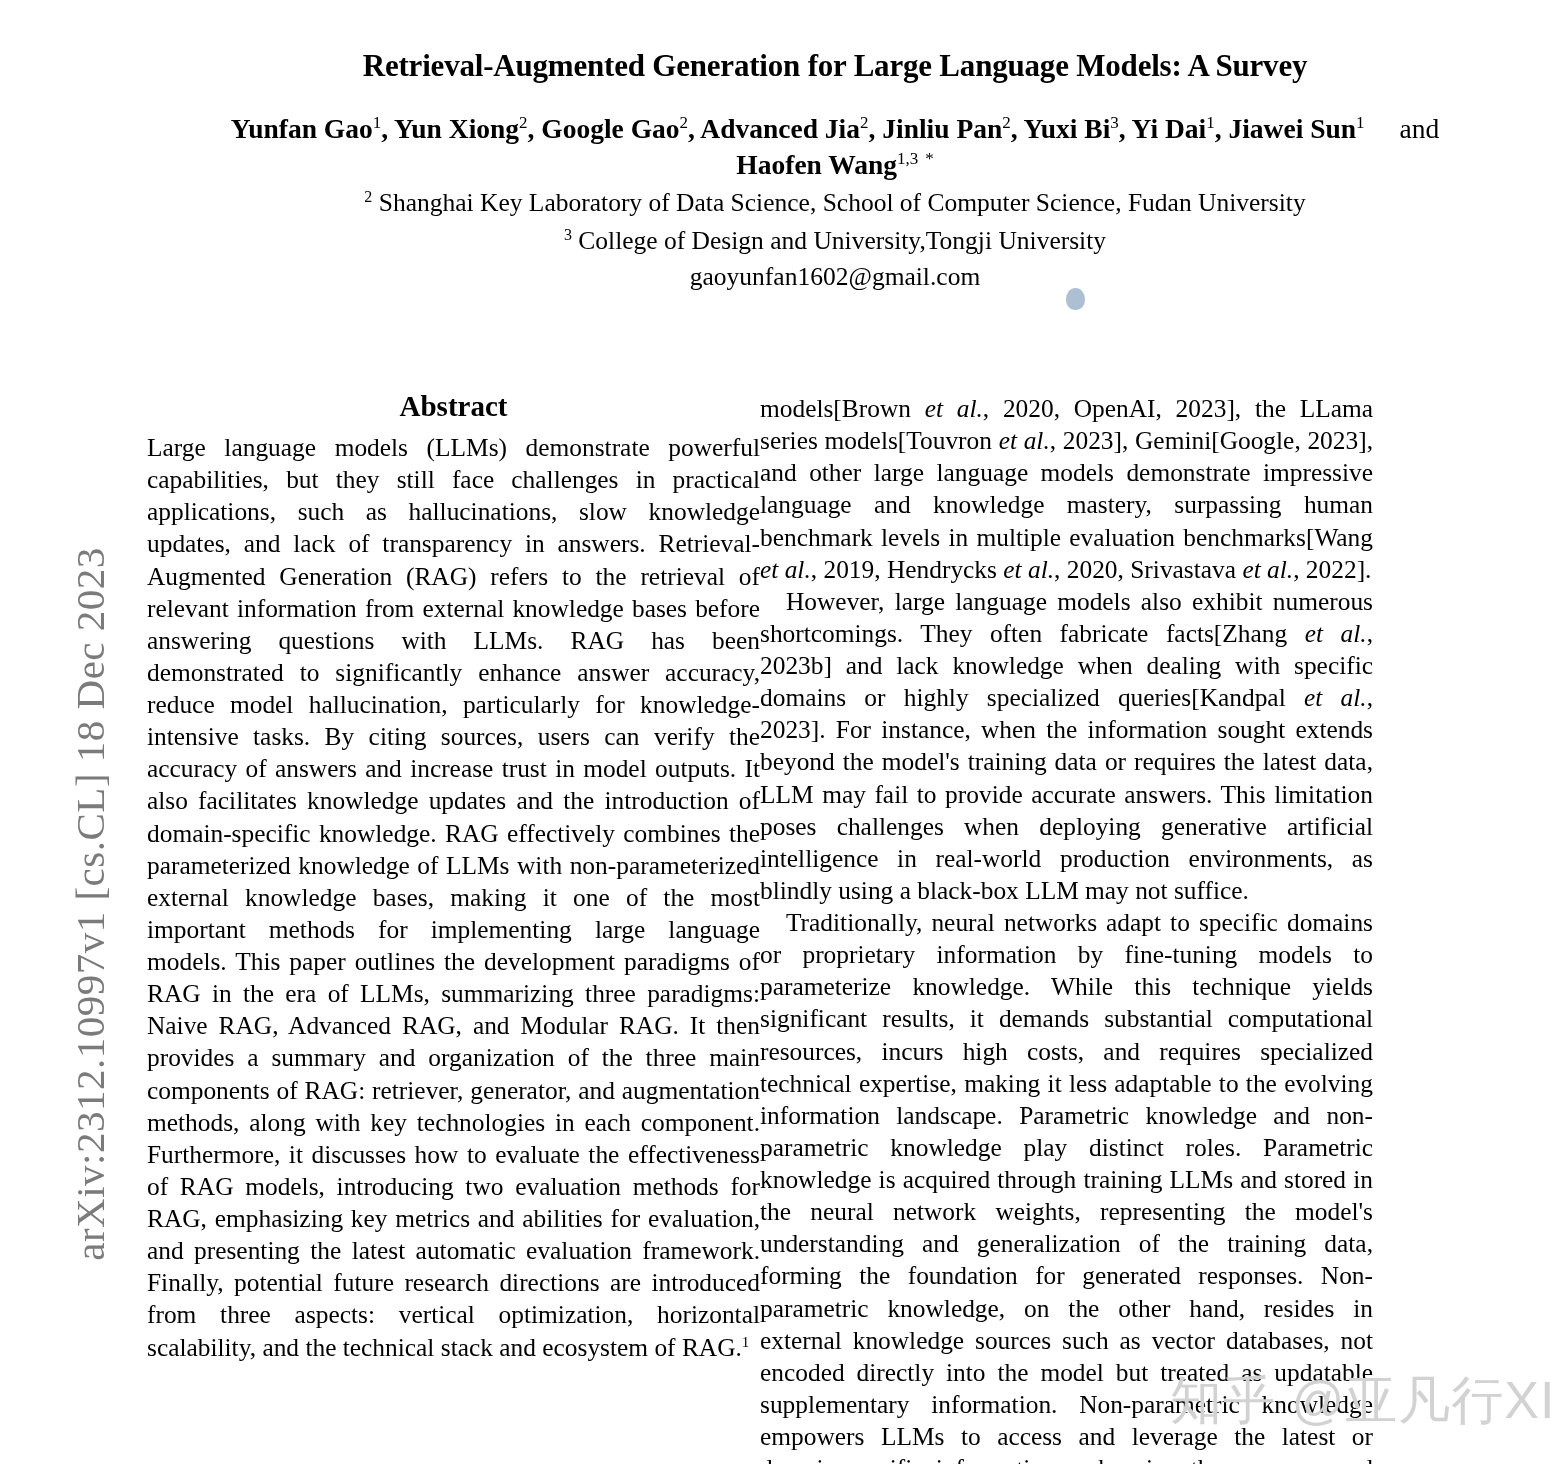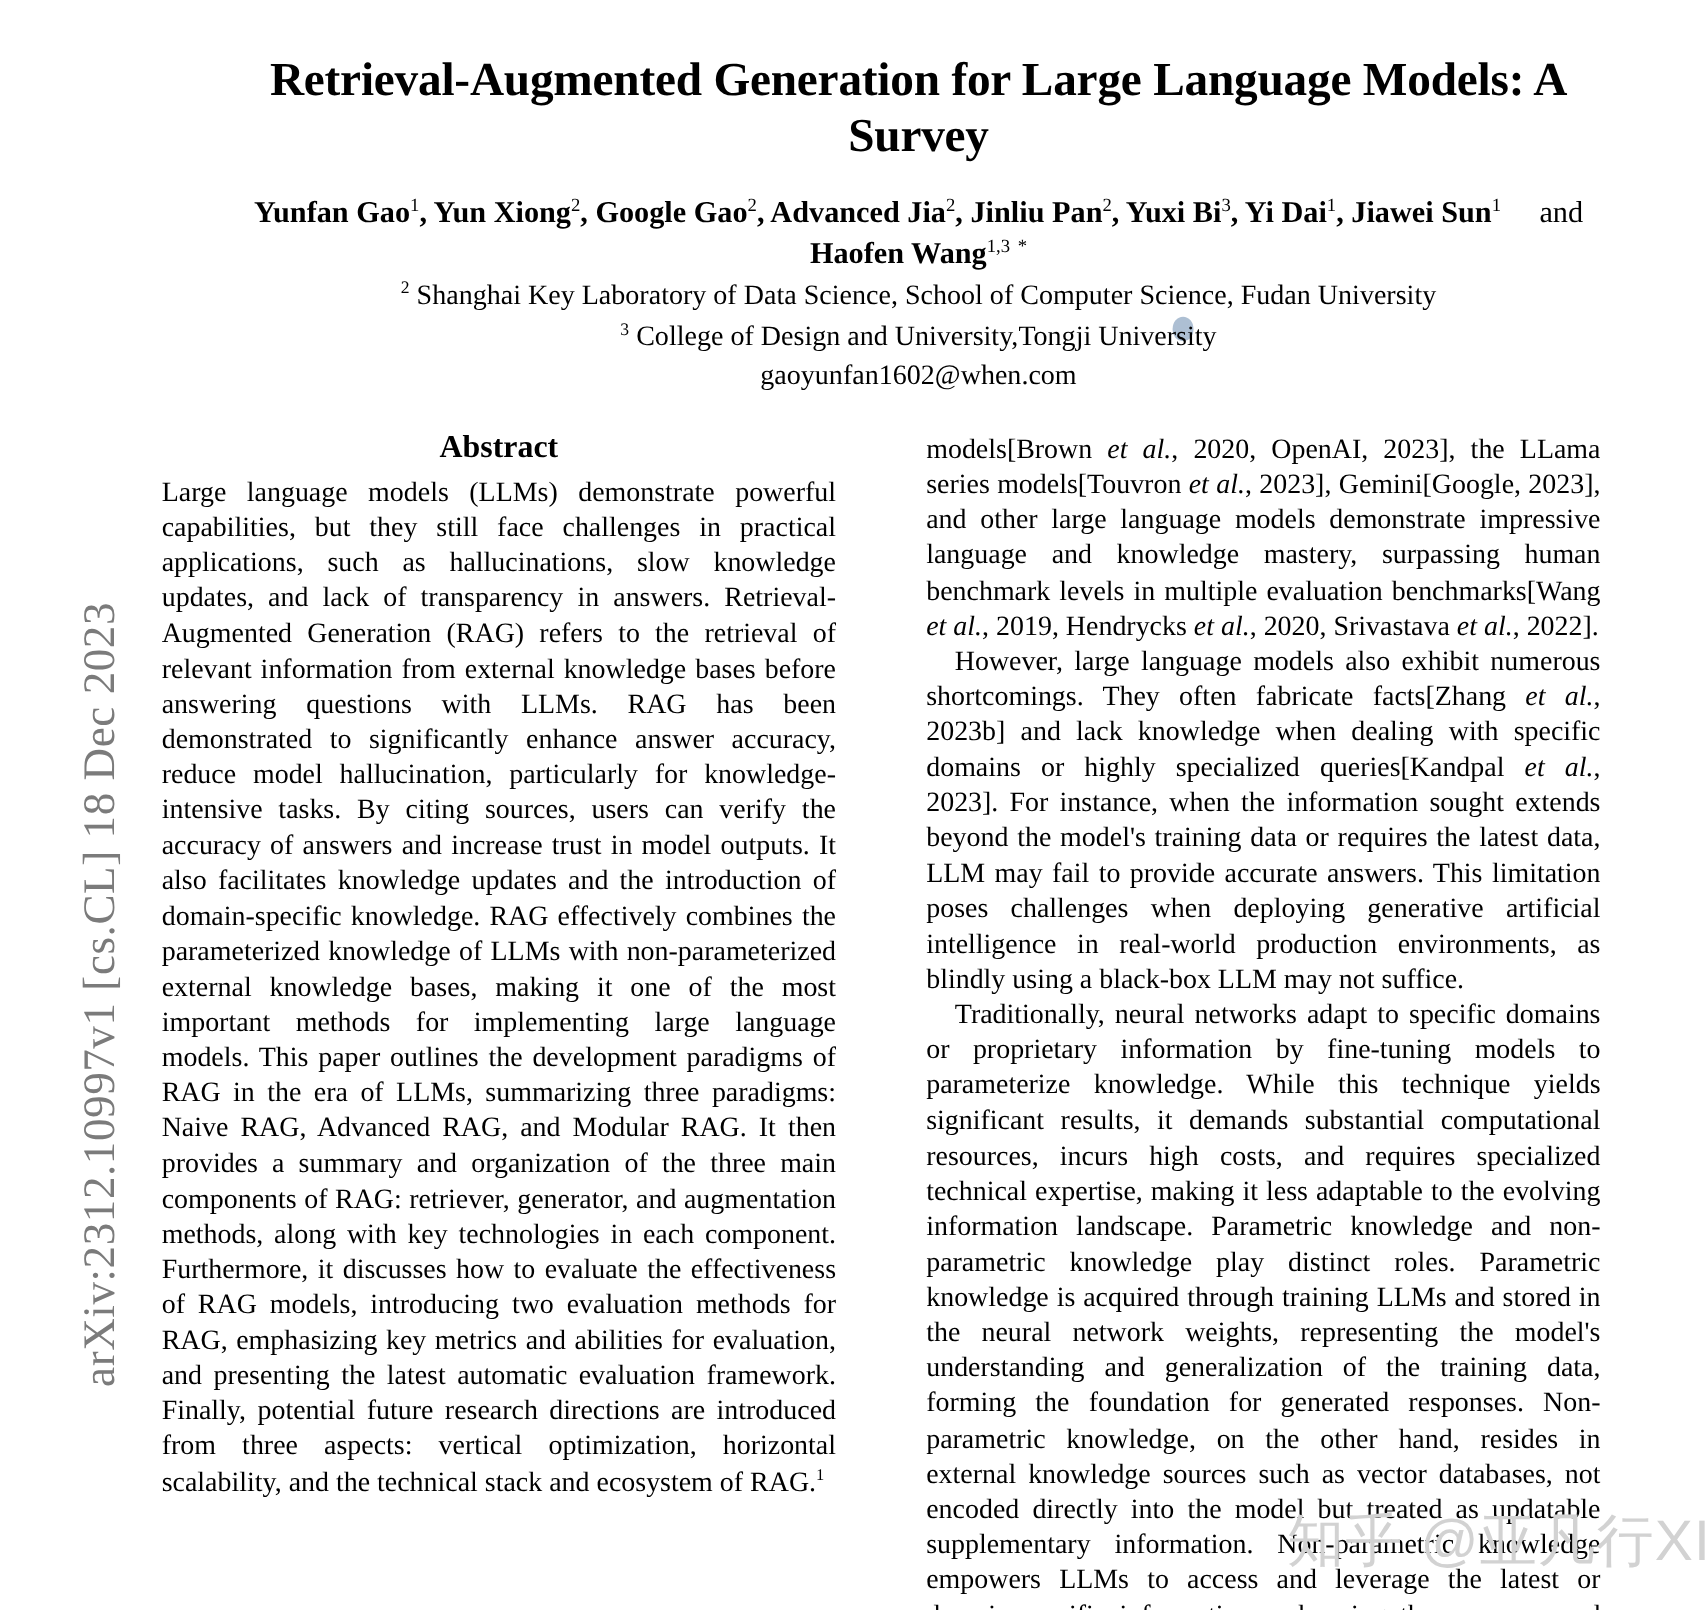--- a/index.html
+++ b/index.html
@@ -47,21 +47,21 @@
     width: 1430px;
     height: 1464px;
   }
 
   
   #title-block {
     padding-top: 48px;
     text-align: center;
   }
   #paper-title {
-    font-size: 43px;
+    font-size: 31px;
     font-weight: bold;
     line-height: 1.18;
     letter-spacing: -0.2px;
     margin: 0 60px;
   }
   #author-line {
     margin: 26px 70px 0 70px;
     font-size: 27.5px;
     font-weight: bold;
     line-height: 1.32;
@@ -117,21 +117,21 @@
     width: 1430px;
     height: 1072px;
     display: flex;
     gap: 0px;
   }
   .column {
     width: 613px;
     overflow: hidden;
   }
   #col-left { margin-left: 27px; }
-  #col-right { margin-left: 82px; }
+  #col-right { }
 
   #abstract-heading {
     text-align: center;
     font-size: 29px;
     font-weight: bold;
     margin: 0 0 10px 0;
     line-height: 1;
   }
   .para {
     font-size: 25.4px;
@@ -187,21 +187,21 @@
       <span>Yi Dai</span><span class="sup">1</span>,
       <span>Jiawei Sun</span><span class="sup">1</span>
       <span class="conj">and</span>
       <span>Haofen Wang</span><span class="sup">1,3</span>
       <span class="sup">*</span>
     </div>
 
     <div class="affil"><span class="sup">2</span> <span>Shanghai Key Laboratory of Data Science, School of Computer Science, Fudan University</span></div>
     <div class="affil"><span class="sup">3</span> <span>College of Design and University,Tongji University</span></div>
 
-    <div id="email-line">gaoyunfan1602@when.com</div>
+    <div id="email-line">gaoyunfan1602@gmail.com</div>
   </div>
 
   <div id="cursor-artifact"></div>
 
   <div id="columns">
 
     <div class="column" id="col-left">
       <div id="abstract-heading">Abstract</div>
       <p class="para"><span>Large language models (LLMs) demonstrate powerful capabilities, but they still face challenges in practical applications, such as hallucinations, slow knowledge updates, and lack of transparency in answers. Retrieval-Augmented Generation (RAG) refers to the retrieval of relevant information from external knowledge bases before answering questions with LLMs. RAG has been demonstrated to significantly enhance answer accuracy, reduce model hallucination, particularly for knowledge-intensive tasks. By citing sources, users can verify the accuracy of answers and increase trust in model outputs. It also facilitates knowledge updates and the introduction of domain-specific knowledge. RAG effectively combines the parameterized knowledge of LLMs with non-parameterized external knowledge bases, making it one of the most important methods for implementing large language models. This paper outlines the development paradigms of RAG in the era of LLMs, summarizing three paradigms: Naive RAG, Advanced RAG, and Modular RAG. It then provides a summary and organization of the three main components of RAG: retriever, generator, and augmentation methods, along with key technologies in each component. Furthermore, it discusses how to evaluate the effectiveness of RAG models, introducing two evaluation methods for RAG, emphasizing key metrics and abilities for evaluation, and presenting the latest automatic evaluation framework. Finally, potential future research directions are introduced from three aspects: vertical optimization, horizontal scalability, and the technical stack and ecosystem of RAG.</span><span class="sup">1</span></p>
     </div>

